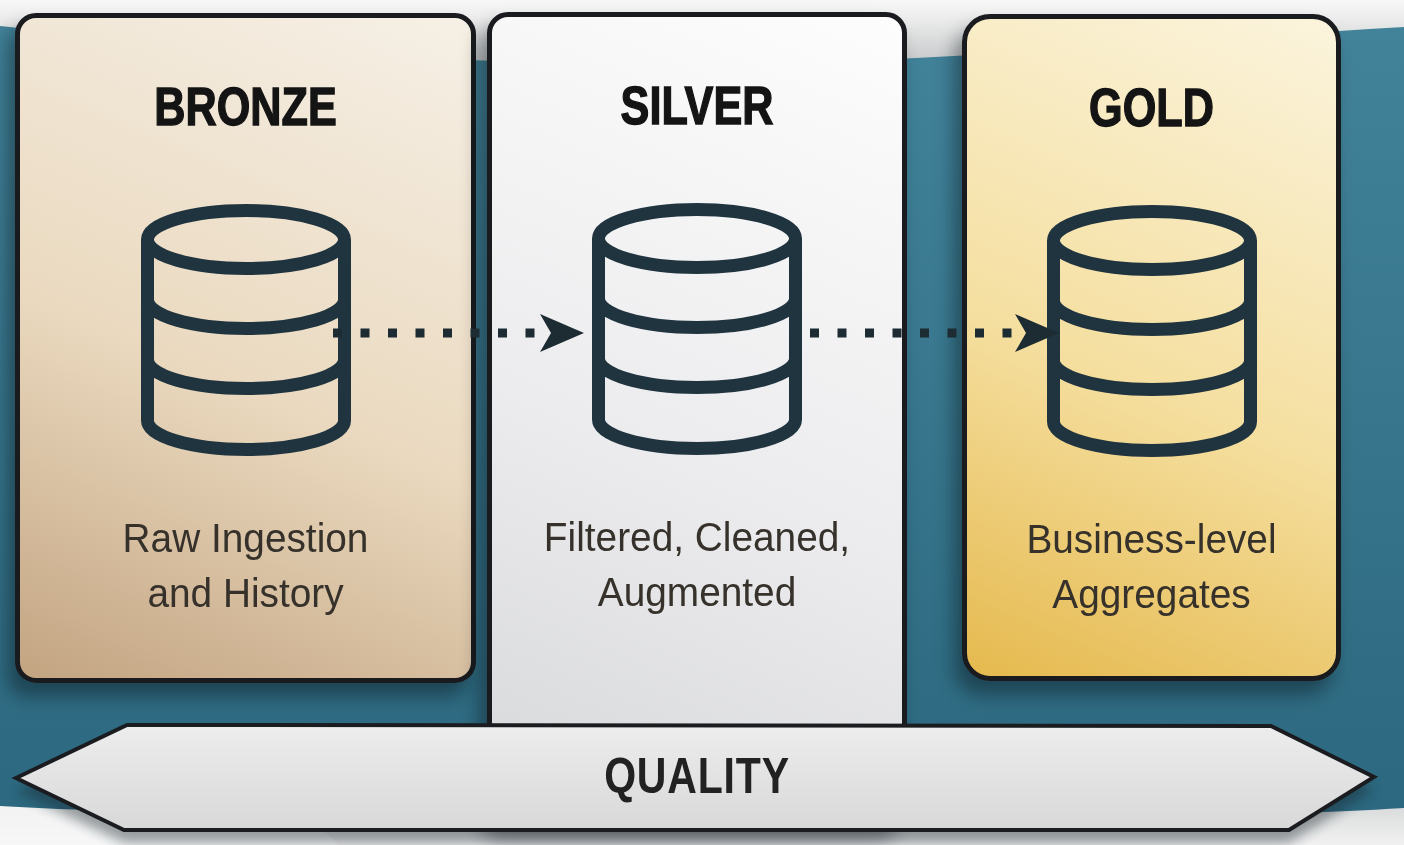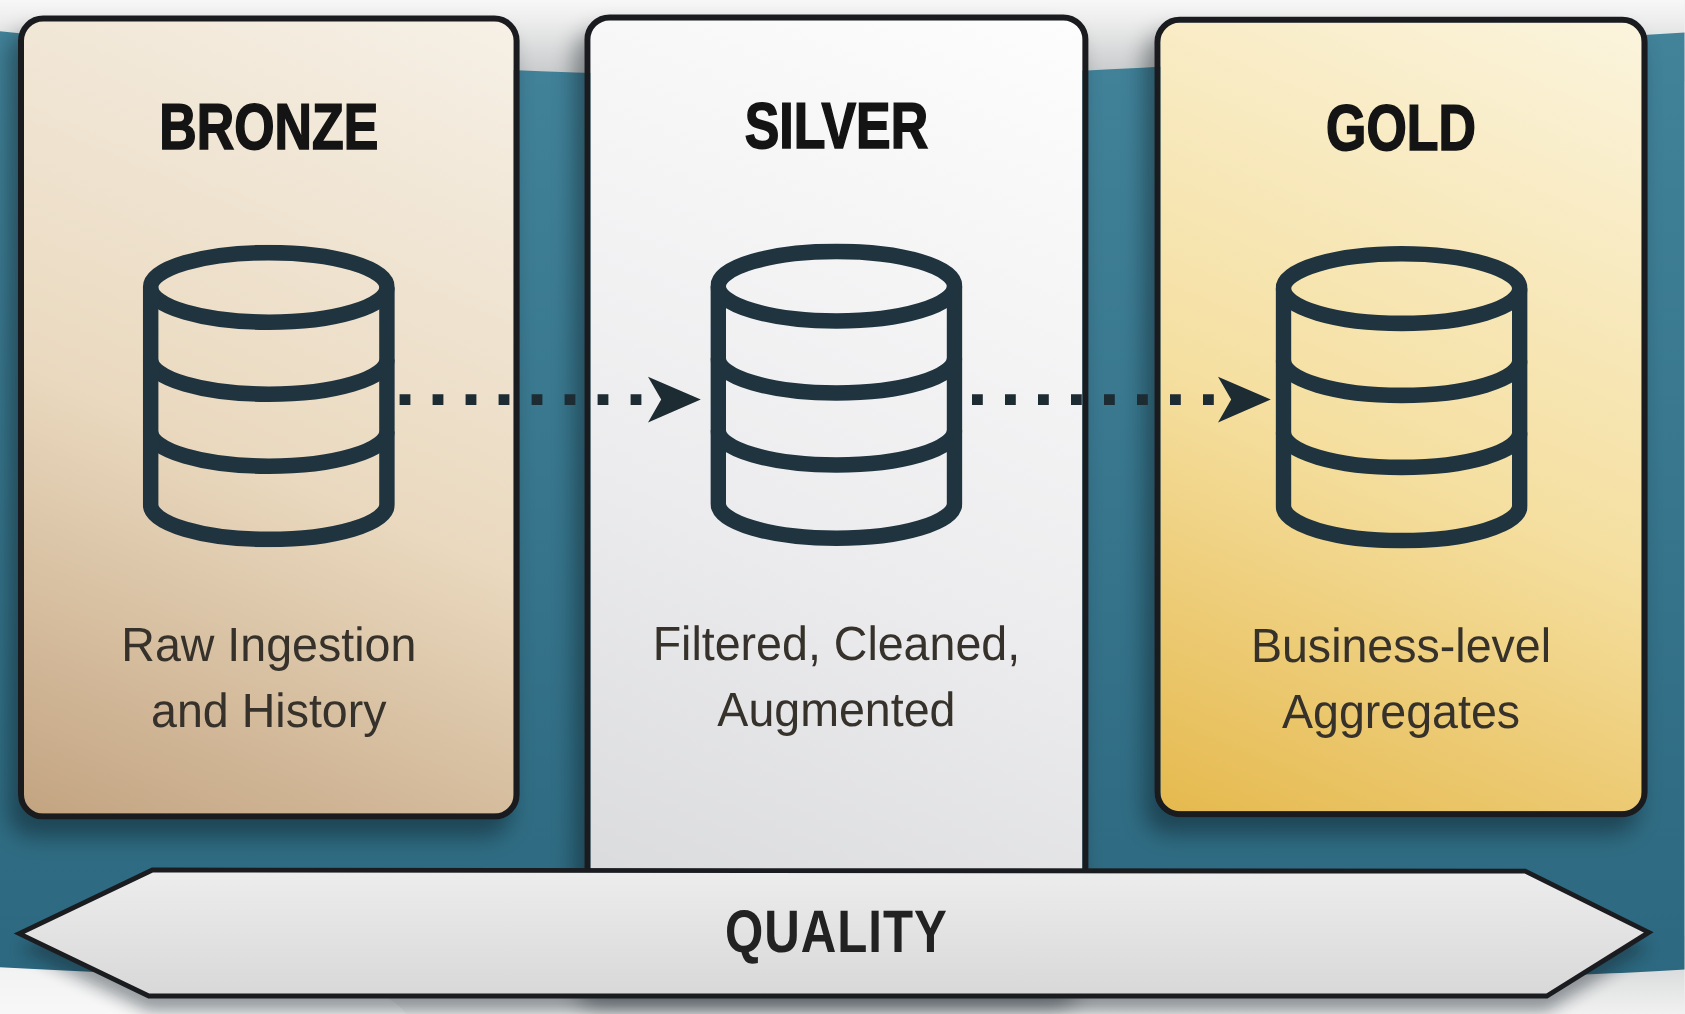--- a/index.html
+++ b/index.html
@@ -17,30 +17,31 @@
     width: 1404px; height: 845px;
   }
   .card {
     position: absolute;
     box-sizing: border-box;
     border: 5px solid var(--card-border, #191b1e);
     border-radius: 21px;
     box-shadow: -8px 14px 18px rgba(7, 16, 22, 0.42);
   }
   .card.bronze {
-    left: 15px; top: 13px; width: 418px; height: 670px;
+    left: 15px; top: 13px; width: 461px; height: 670px;
     background: linear-gradient(203deg, var(--bronze-gradient-start, #f6f0e6) 0%, #ead9bf 55%, var(--bronze-gradient-end, #c3a481) 100%);
   }
   .card.silver {
     left: 487px; top: 12px; width: 420px; height: 813px;
     background: linear-gradient(203deg, var(--silver-gradient-start, #fdfdfd) 0%, #ececee 55%, var(--silver-gradient-end, #d6d7d9) 100%);
   }
   .card.gold {
-    left: 962px; top: 14px; width: 411px; height: 667px;
+    left: 962px; top: 14px; width: 379px; height: 667px;
     background: linear-gradient(203deg, var(--gold-gradient-start, #fbf4dd) 0%, #f5dfa0 55%, var(--gold-gradient-end, #e5b94e) 100%);
+    border-radius: 28px;
   }
   .card-title {
     position: absolute;
     left: 0; top: 61px;
     width: 100%;
     margin: 0;
     text-align: center;
     font-size: 54px;
     line-height: 54px;
     font-weight: bold;

